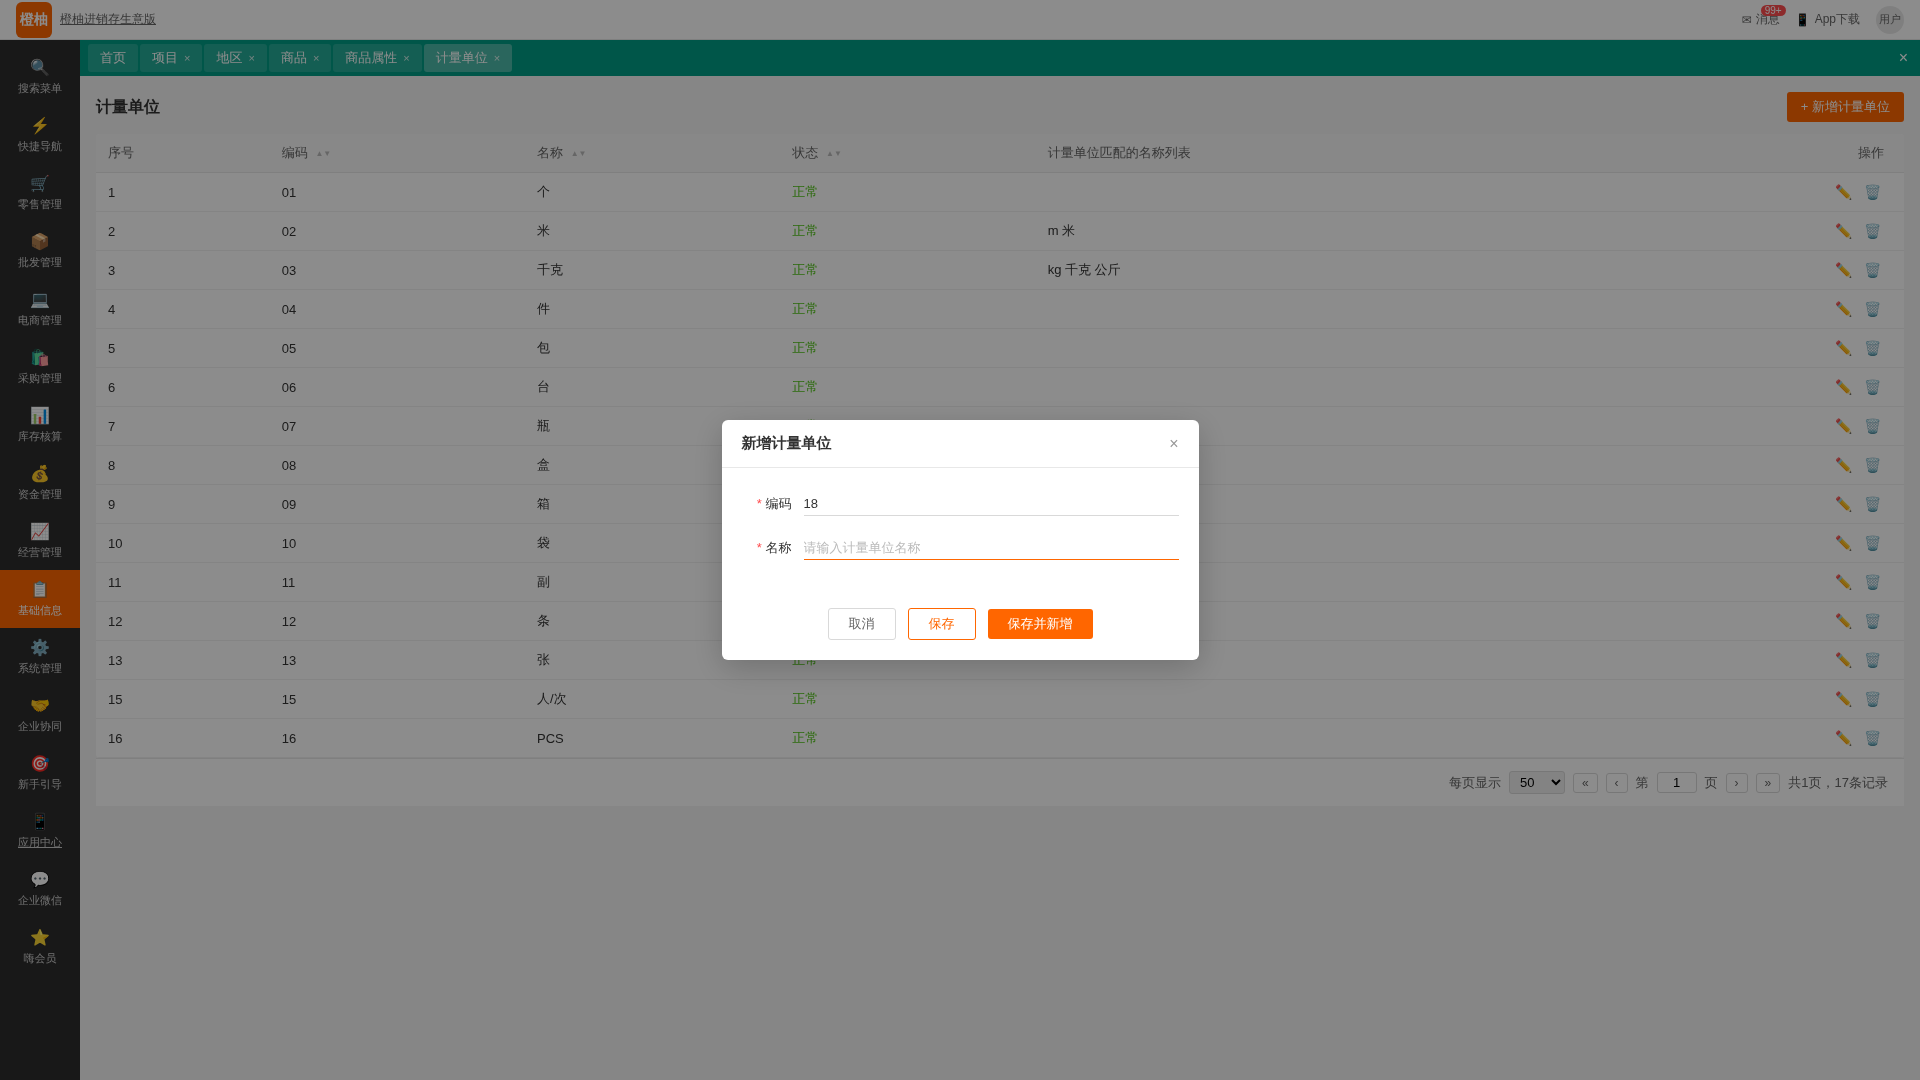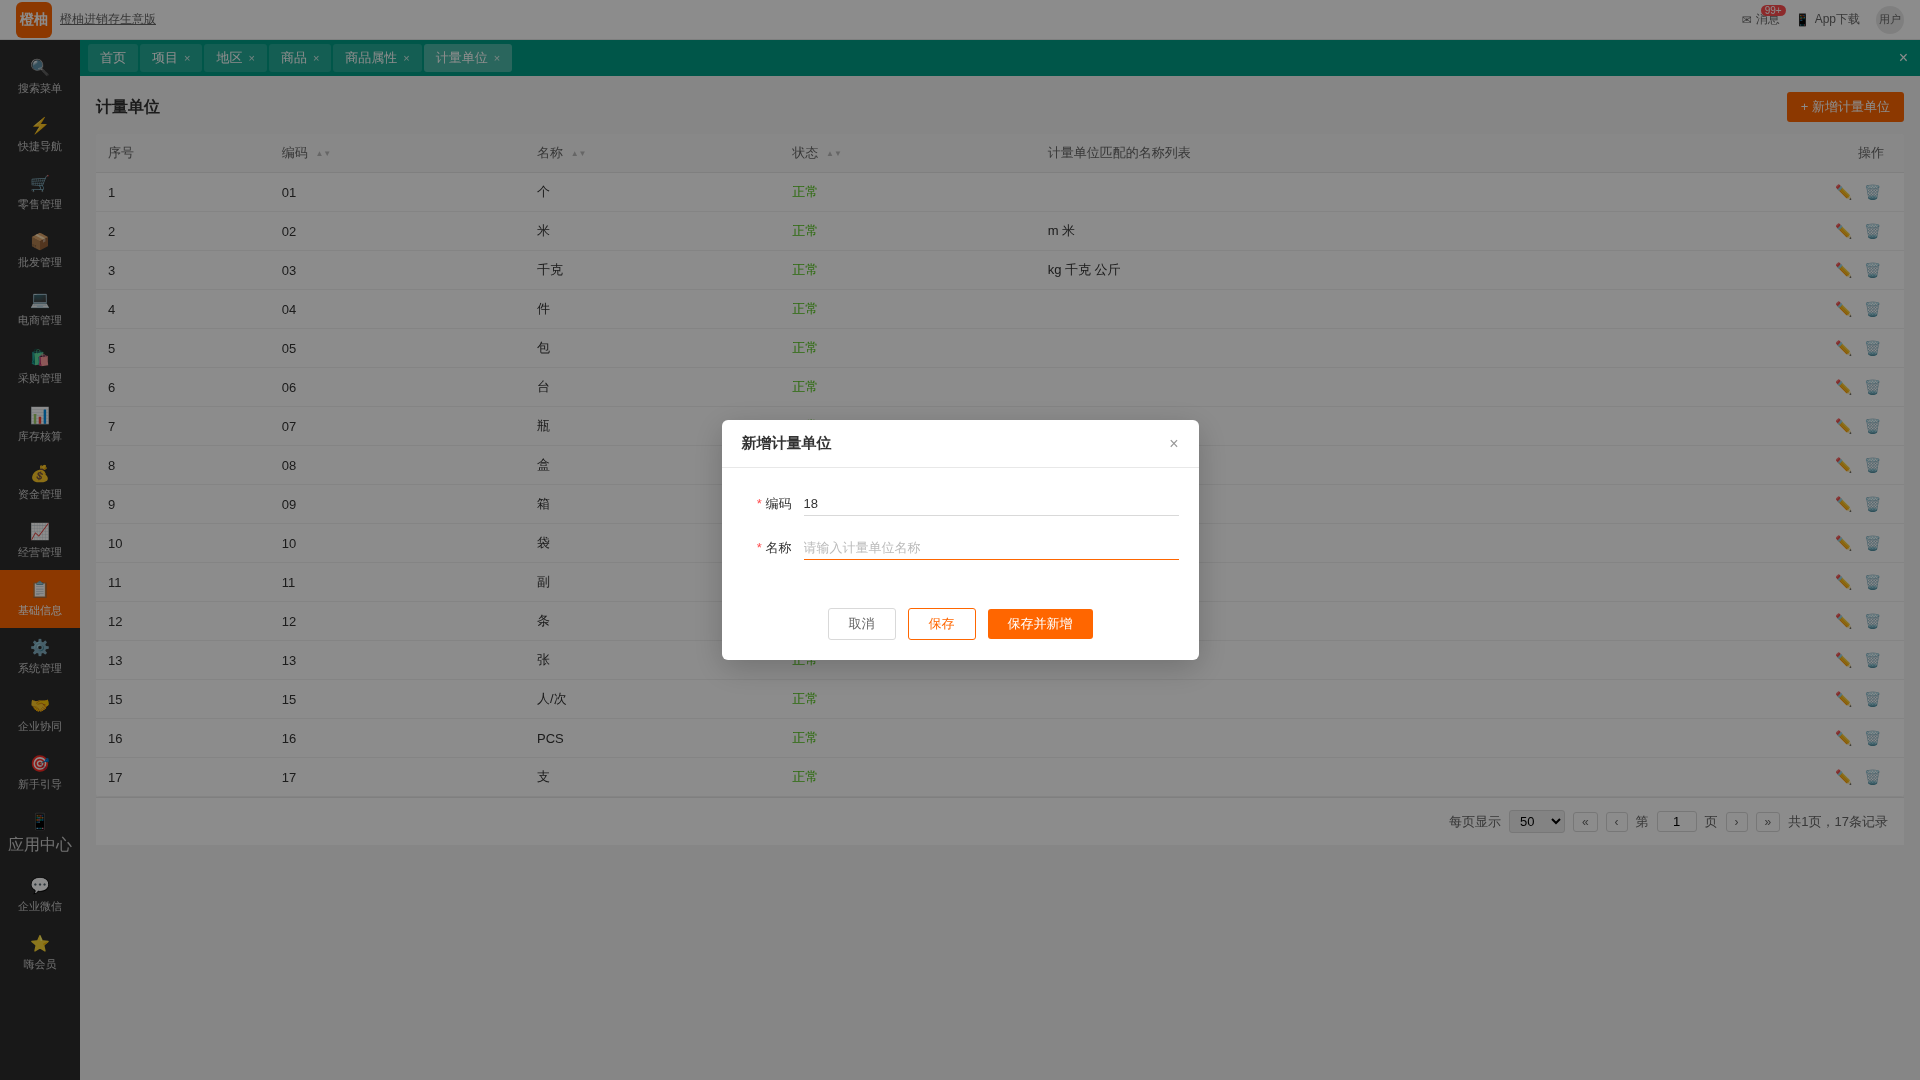--- a/index.html
+++ b/index.html
@@ -266,21 +266,21 @@
     <div class="sidebar-item">
       <span class="icon">🤝</span>
       <span style="font-size:11px;">企业协同</span>
     </div>
     <div class="sidebar-item">
       <span class="icon">🎯</span>
       <span style="font-size:11px;">新手引导</span>
     </div>
     <div class="sidebar-item">
       <span class="icon">📱</span>
-      <span style="font-size:16px;">应用中心</span>
+      <span style="font-size:11px;text-decoration:underline;">应用中心</span>
     </div>
     <div class="sidebar-item">
       <span class="icon">💬</span>
       <span style="font-size:11px;">企业微信</span>
     </div>
     <div class="sidebar-item">
       <span class="icon">⭐</span>
       <span style="font-size:11px;">嗨会员</span>
     </div>
   </div>
@@ -522,33 +522,20 @@
     <td>PCS</td>
     <td><span class="status-badge">正常</span></td>
     <td></td>
     <td style="text-align:right;padding-right:20px;">
       <div class="action-btns" style="justify-content:flex-end;">
         <button class="action-btn" title="编辑">✏️</button>
         <button class="action-btn" title="删除">🗑️</button>
       </div>
     </td>
   </tr>
-              <tr>
-    <td>17</td>
-    <td>17</td>
-    <td>支</td>
-    <td><span class="status-badge">正常</span></td>
-    <td></td>
-    <td style="text-align:right;padding-right:20px;">
-      <div class="action-btns" style="justify-content:flex-end;">
-        <button class="action-btn" title="编辑">✏️</button>
-        <button class="action-btn" title="删除">🗑️</button>
-      </div>
-    </td>
-  </tr>
             </tbody>
         </table>
       </div>
 
       <div class="pagination-bar">
         <span>每页显示</span>
         <select class="page-size-select">
           <option>50</option>
           <option>10</option>
           <option>20</option>

